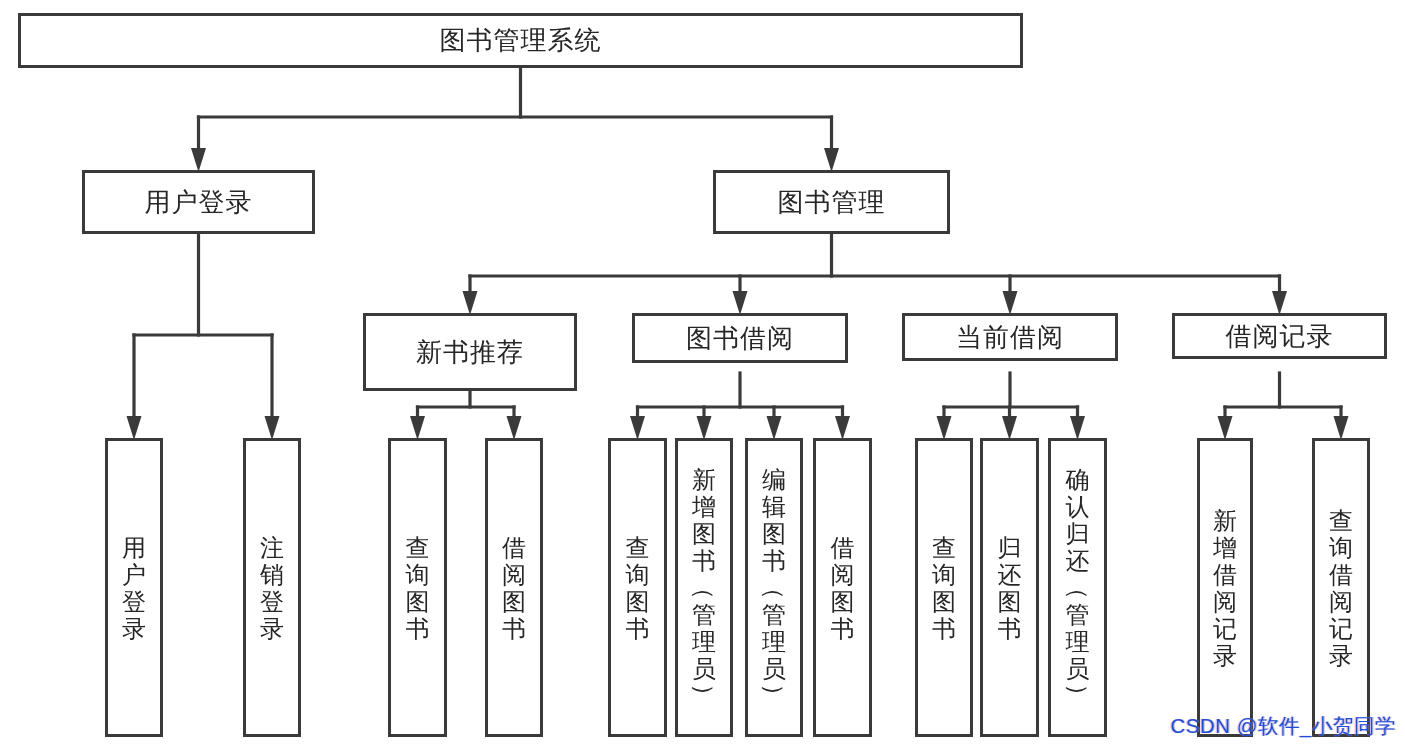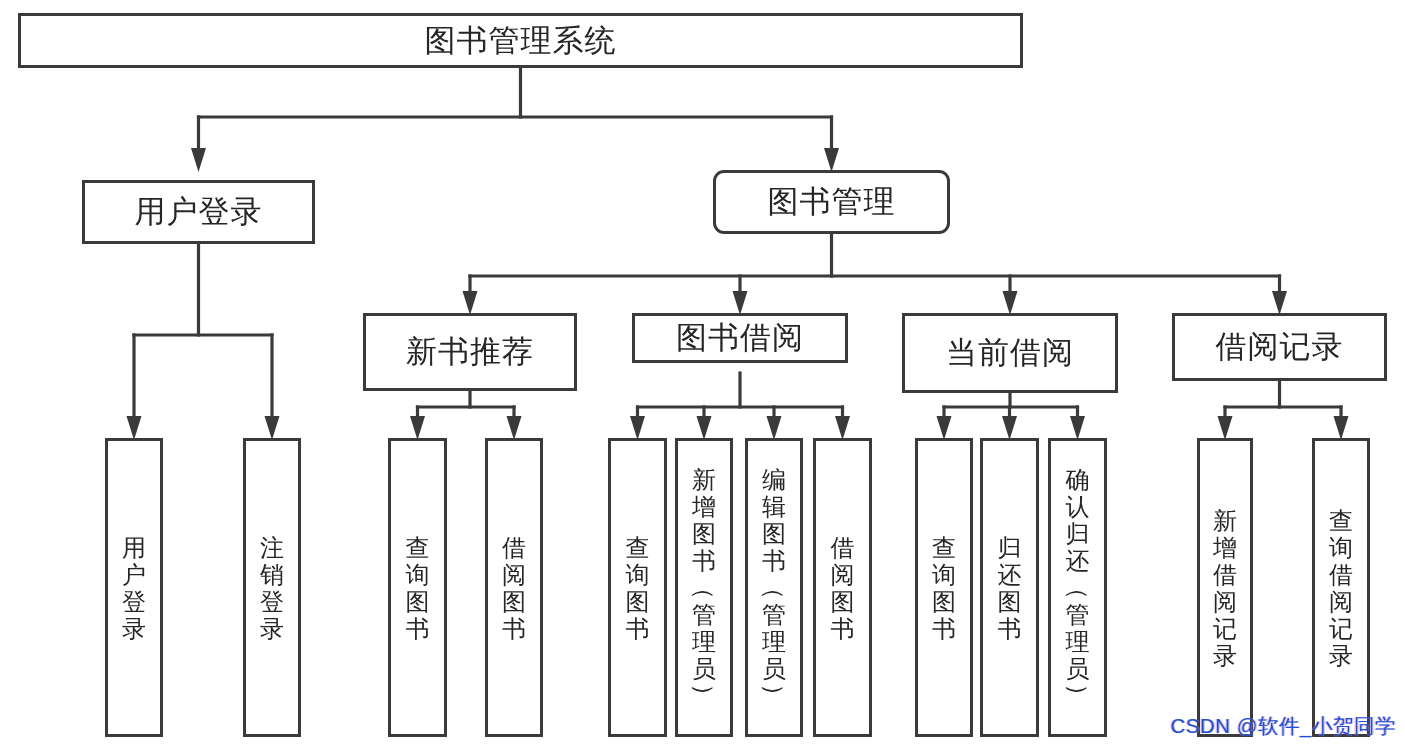--- a/index.html
+++ b/index.html
@@ -35,21 +35,21 @@
     display: flex;
     align-items: center;
     justify-content: center;
     z-index: 2;
   }
   .node .label {
     color: #262626;
     white-space: nowrap;
   }
   .node.horiz .label {
-    font-size: 31px;
+    font-size: 26px;
     letter-spacing: 1px;
   }
   .node.vert .label {
     display: flex;
     flex-direction: column;
     align-items: center;
     justify-content: center;
     height: 100%;
     font-size: 24px;
   }
@@ -128,36 +128,36 @@
       <line x1="1225" y1="407" x2="1341" y2="407" stroke="#3a3a3a"></line>
       <line x1="1225" y1="407" x2="1225" y2="424" stroke="#3a3a3a"></line>
       <polygon points="1217.5,416 1232.5,416 1225,440" fill="#3a3a3a"></polygon>
       <line x1="1341" y1="407" x2="1341" y2="424" stroke="#3a3a3a"></line>
       <polygon points="1333.5,416 1348.5,416 1341,440" fill="#3a3a3a"></polygon>
     </svg>
   <div id="watermark" style="color: #1d4ed8;">CSDN @软件_小贺同学</div>
 <div class="node horiz" style="left: 18px; top: 13px; width: 1005px; height: 55px; border-color: rgb(58, 58, 58);">
       <div class="label" style="color: rgb(38, 38, 38);">图书管理系统</div>
     </div>
-    <div class="node horiz" style="left: 82px; top: 180px; width: 233px; height: 64px; border-color: rgb(58, 58, 58);">
+    <div class="node horiz" style="left: 82px; top: 170px; width: 233px; height: 64px; border-color: rgb(58, 58, 58);">
       <div class="label" style="color: rgb(38, 38, 38);">用户登录</div>
     </div>
-    <div class="node horiz" style="left: 713px; top: 170px; width: 237px; height: 64px; border-color: rgb(58, 58, 58); border-radius: 11px;">
+    <div class="node horiz" style="left: 713px; top: 170px; width: 237px; height: 64px; border-color: rgb(58, 58, 58);">
       <div class="label" style="color: rgb(38, 38, 38);">图书管理</div>
     </div>
     <div class="node horiz" style="left: 363px; top: 313px; width: 214px; height: 78px; border-color: rgb(58, 58, 58);">
       <div class="label" style="color: rgb(38, 38, 38);">新书推荐</div>
     </div>
     <div class="node horiz" style="left: 632px; top: 313px; width: 216px; height: 50px; border-color: rgb(58, 58, 58);">
       <div class="label" style="color: rgb(38, 38, 38);">图书借阅</div>
     </div>
-    <div class="node horiz" style="left: 902px; top: 313px; width: 216px; height: 80px; border-color: rgb(58, 58, 58);">
+    <div class="node horiz" style="left: 902px; top: 313px; width: 216px; height: 48px; border-color: rgb(58, 58, 58);">
       <div class="label" style="color: rgb(38, 38, 38);">当前借阅</div>
     </div>
-    <div class="node horiz" style="left: 1172px; top: 313px; width: 215px; height: 68px; border-color: rgb(58, 58, 58);">
+    <div class="node horiz" style="left: 1172px; top: 313px; width: 215px; height: 46px; border-color: rgb(58, 58, 58);">
       <div class="label" style="color: rgb(38, 38, 38);">借阅记录</div>
     </div>
     <div class="node vert" style="left: 105px; top: 438px; width: 58px; height: 299px; border-color: rgb(58, 58, 58);">
       <div class="label" style="color: rgb(38, 38, 38);">
         <span>用</span>
         <span>户</span>
         <span>登</span>
         <span>录</span>
       </div>
     </div>

